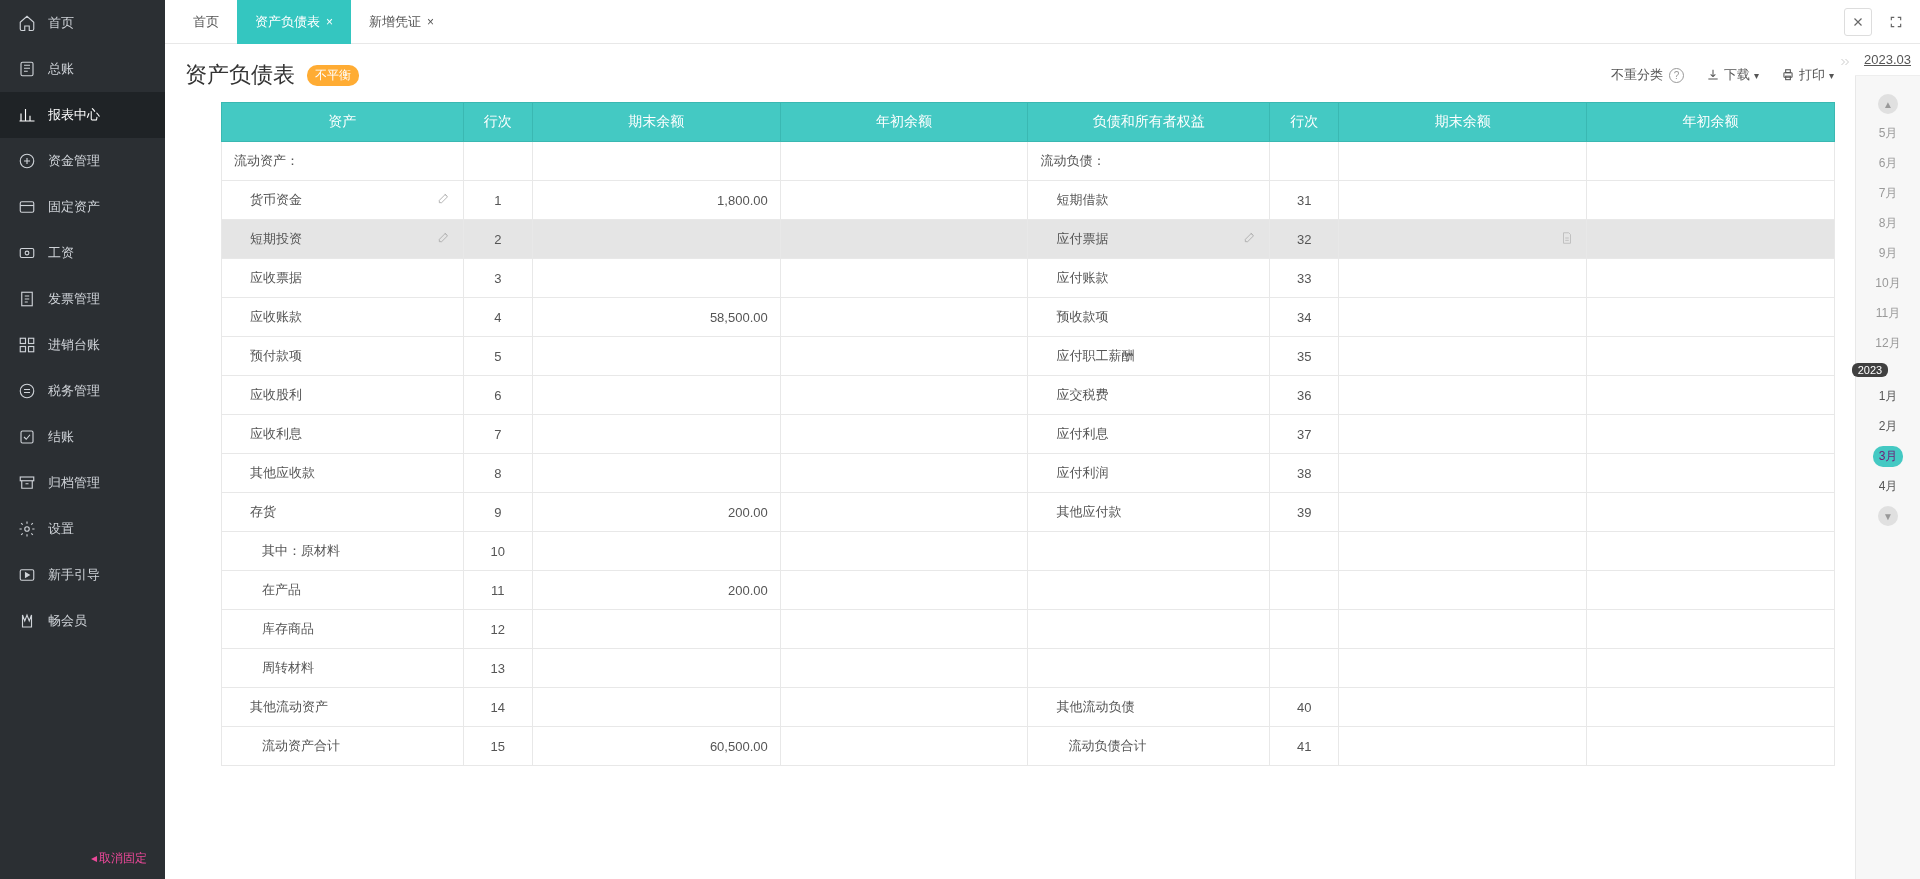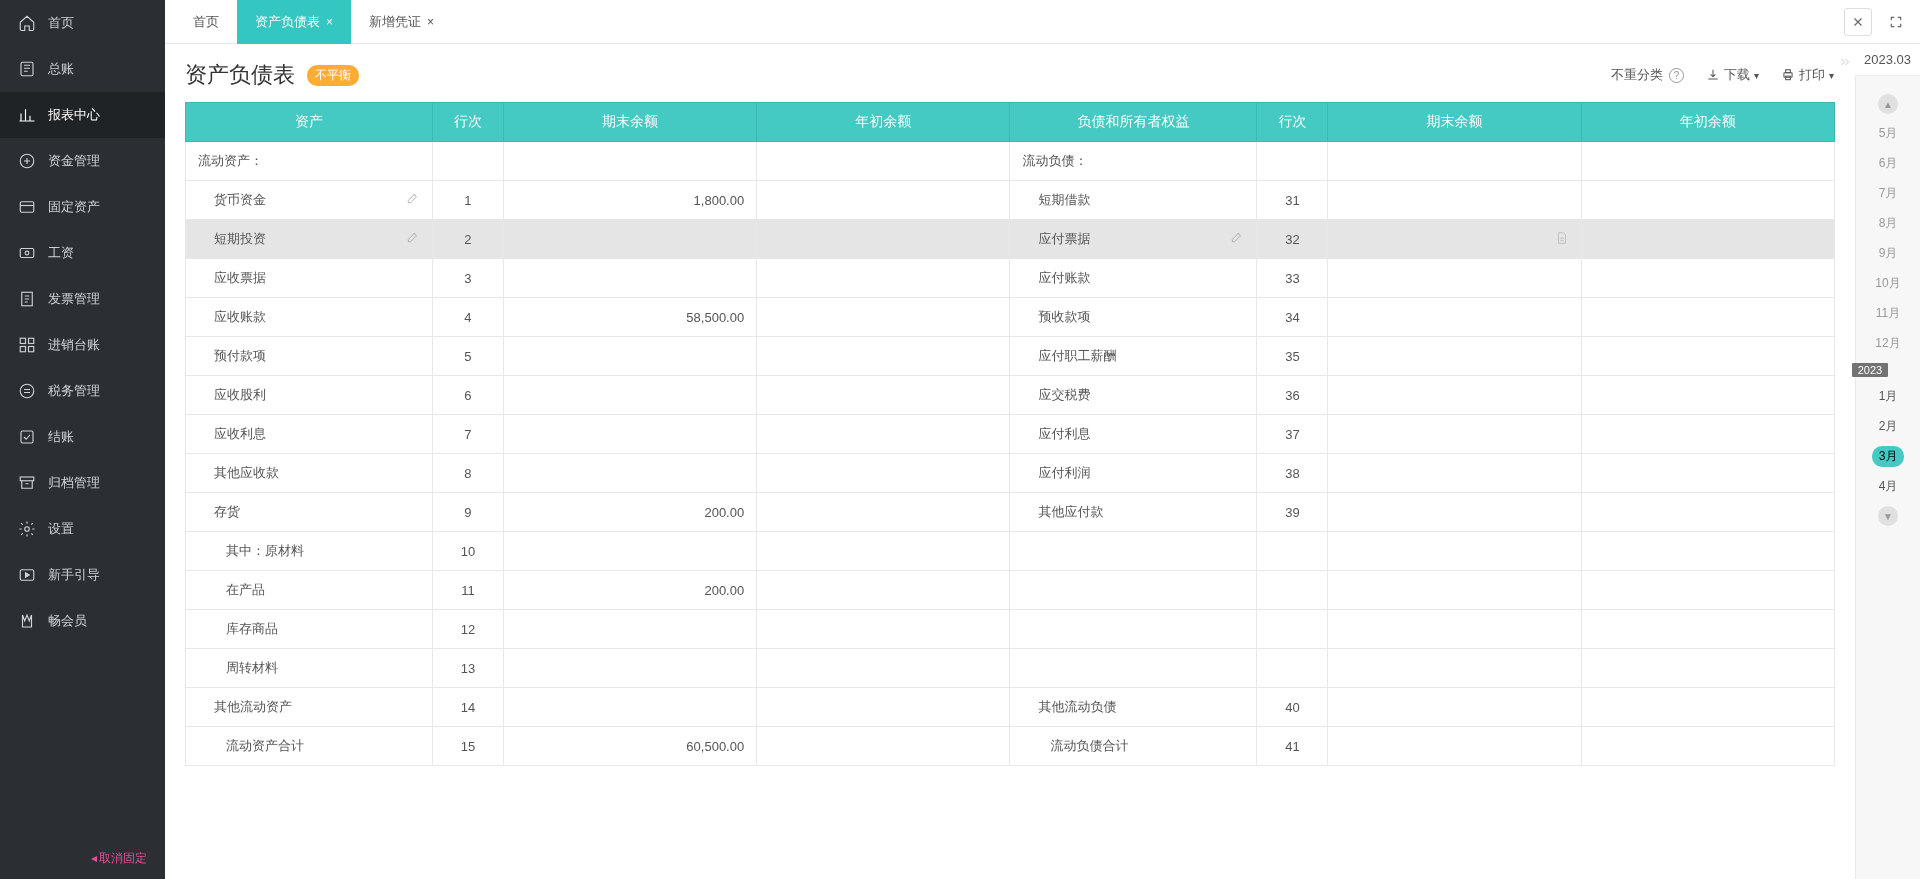--- a/index.html
+++ b/index.html
@@ -32,47 +32,47 @@
 .page-title { font-size: 22px; color: #333; font-weight: 500; }
 .badge { background: #ffac33; color: #fff; font-size: 12px; padding: 2px 8px; border-radius: 10px; margin-left: 12px; }
 .toolbar-spacer { flex: 1; }
 .toolbar-action { display: flex; align-items: center; margin-left: 22px; cursor: pointer; color: #555; font-size: 13px; }
 .toolbar-action .ticon { margin-right: 4px; display: inline-flex; }
 .toolbar-action .ticon svg { width: 14px; height: 14px; stroke: currentColor; fill: none; stroke-width: 1.8; }
 .toolbar-action .caret { margin-left: 4px; font-size: 10px; }
 .help-circle { width: 15px; height: 15px; border: 1px solid #999; border-radius: 50%; display: inline-flex; align-items: center; justify-content: center; font-size: 10px; color: #999; margin-left: 6px; }
 
 
-.table-wrap { flex: 1; overflow: auto; padding: 0 20px 0 20px; position: relative; }
+.table-wrap { flex: 1; overflow: auto; padding: 0 20px 0 20px; position: relative; margin-left: 36px; }
 table { border-collapse: collapse; width: 100%; table-layout: fixed; }
 th { background: #44c9c3; color: #fff; font-weight: 400; padding: 10px 8px; border: 1px solid #3ab8b2; text-align: center; font-size: 14px; }
 td { border: 1px solid #e8e8e8; padding: 10px 12px; font-size: 13px; color: #555; background: #fff; }
 tr.section td { background: #fff; }
 tr.highlight td { background: #e5e5e5; }
 .col-asset { width: 195px; }
 .col-line { width: 56px; text-align: center; }
 .col-amt { width: 200px; text-align: right; }
 .col-liab { width: 195px; }
 .indent1 { padding-left: 28px !important; }
 .indent2 { padding-left: 40px !important; }
 .edit-icon { float: right; color: #aaa; cursor: pointer; }
 .edit-icon svg { width: 14px; height: 14px; stroke: currentColor; fill: none; stroke-width: 1.5; }
 .doc-icon { color: #bbb; display:inline-block; }
 .doc-icon svg { width: 14px; height: 14px; stroke: currentColor; fill: none; stroke-width: 1.5; }
 
 
 .right-rail { position: absolute; right: 0; top: 44px; bottom: 0; width: 65px; background: #f7f7f7; border-left: 1px solid #e8e8e8; display: flex; flex-direction: column; align-items: center; z-index: 5; }
-.period-label { position: absolute; right: 0; top: 0; background: #fff; padding: 8px 8px; font-size: 13px; color: #555; border-bottom: 1px solid #eee; width: 65px; text-align:center; }
+.period-label { position: absolute; right: 0; top: 0; background: #fff; padding: 8px 8px; font-size: 13px; color: #555; border-bottom: 1px solid #eee; width: 65px; text-align:center;text-decoration:underline; }
 .expand-handle { position: absolute; right: 65px; top: 0; width: 20px; height: 36px; display:flex; align-items:center; justify-content:center; color:#ccc; cursor:pointer; }
 .rail-body { margin-top: 50px; display: flex; flex-direction: column; align-items: center; gap: 9px; width: 100%; }
 .rail-arrow { width: 20px; height: 20px; border-radius: 50%; background: #e0e0e0; color: #999; display: flex; align-items: center; justify-content: center; cursor: pointer; font-size: 10px; }
 .month { font-size: 12px; color: #999; cursor: pointer; padding: 2px 6px; border-radius: 10px; }
 .month.dark { color: #555; }
-.month.selected { background: #44c9c3; color: #000000; font-family: Liberation Mono, monospace; }
-.year-pill { background: #737373; color: #fff; font-size: 11px; padding: 1px 6px; border-radius: 1px; }
+.month.selected { background: #44c9c3; color: #701a75; }
+.year-pill { background: #404040; color: #fff; font-size: 11px; padding: 1px 6px; border-radius: 6px; }
 
 </style>
 </head>
 <body>
 
 <div class="app">
 
   <div class="sidebar" id="sidebar">
       <div class="sidebar-item">
         <span class="icon">

